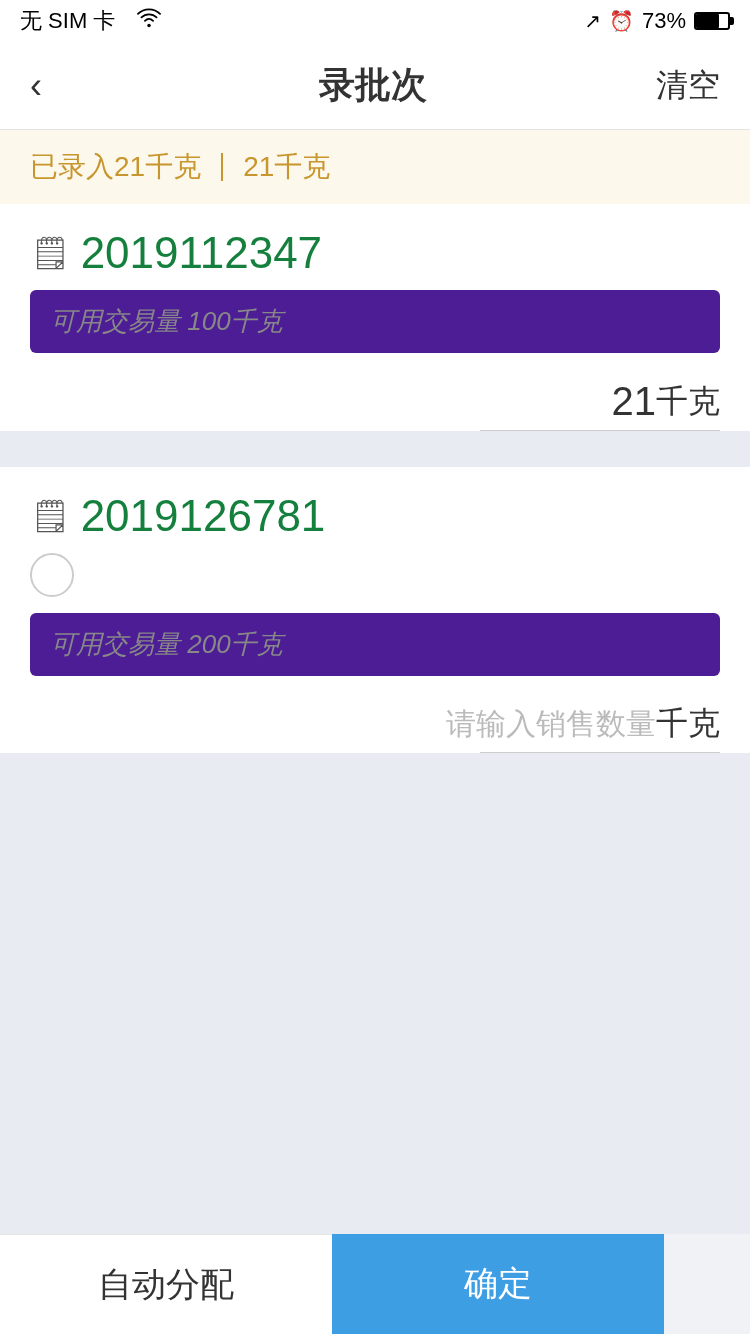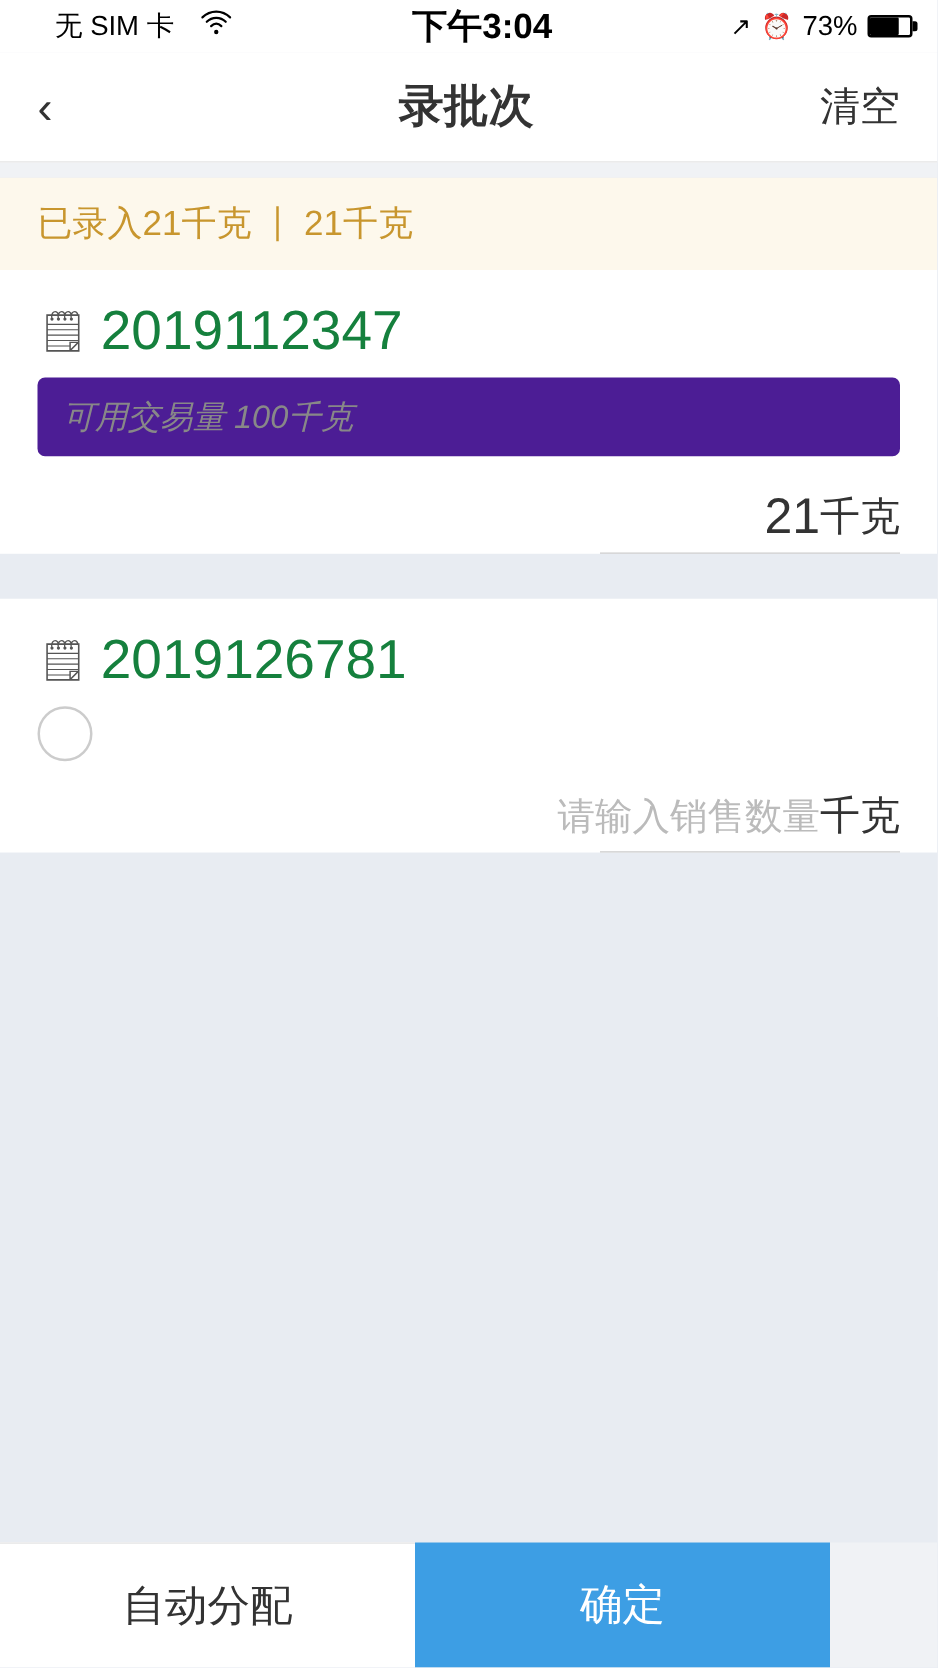--- a/index.html
+++ b/index.html
@@ -23,21 +23,20 @@
       justify-content: space-between;
       padding: 0 20px;
       font-size: 24px;
     }
     .status-left {
       display: flex;
       align-items: center;
       gap: 20px;
       font-size: 22px;
       color: #000;
-      margin-left: 24px;
     }
     .status-center {
       font-size: 28px;
       font-weight: 600;
       color: #000;
     }
     .status-right {
       display: flex;
       align-items: center;
       gap: 8px;
@@ -227,21 +226,21 @@
       color: #fff;
       display: flex;
       align-items: center;
       justify-content: center;
       cursor: pointer;
       border: none;
     }
 
     .content-area {
       position: absolute;
-      top: 142px;
+      top: 130px;
       left: 0;
       width: 750px;
       bottom: 100px;
       overflow-y: auto;
       background: #e8ecf2;
     }
   </style>
 </head>
 <body>
 
@@ -250,21 +249,20 @@
     <span>无 SIM 卡</span>
     <span>
       <svg viewBox="0 0 24 16" fill="none" xmlns="http://www.w3.org/2000/svg" width="28" height="20">
         <path d="M12 13a1.5 1.5 0 1 1 0 3 1.5 1.5 0 0 1 0-3z" fill="#000"></path>
         <path d="M8.5 10.5C9.6 9.4 10.7 8.8 12 8.8s2.4.6 3.5 1.7" stroke="#000" stroke-width="1.5" fill="none" stroke-linecap="round"></path>
         <path d="M5.5 7.5C7.2 5.8 9.5 4.8 12 4.8s4.8 1 6.5 2.7" stroke="#000" stroke-width="1.5" fill="none" stroke-linecap="round"></path>
         <path d="M2.5 4.5C5 2 8.4 0.5 12 0.5s7 1.5 9.5 4" stroke="#000" stroke-width="1.5" fill="none" stroke-linecap="round"></path>
       </svg>
     </span>
   </div>
-  <div class="status-center">下午3:04</div>
   <div class="status-right">
     <span style="font-size:20px;">↗</span>
     <span style="font-size:20px;">⏰</span>
     <span>73%</span>
     <span style="display:inline-block;width:36px;height:18px;border:2px solid #000;border-radius:3px;position:relative;">
       <span style="display:block;width:73%;height:100%;background:#000;border-radius:1px;"></span>
       <span style="position:absolute;right:-6px;top:3px;width:4px;height:8px;background:#000;border-radius:0 2px 2px 0;"></span>
     </span>
   </div>
 </div>
@@ -301,20 +299,23 @@
   <div class="separator"></div>
 
   <div class="batch-card2">
     <div class="batch-header">
       <span class="batch-icon">🗒</span>
       <span class="batch-number">2019126781</span>
     </div>
     <div class="batch-date-row">
       <div class="radio-circle"></div>
     </div>
+    <div class="available-row">
+      <span class="available-text">可用交易量 200千克</span>
+    </div>
     <div class="quantity-row">
       <span class="quantity-placeholder">请输入销售数量</span>
       <span class="quantity-unit">千克</span>
     </div>
     <div class="quantity-underline"></div>
   </div>
 
   <div style="height: 500px; background: #e8ecf2;"></div>
 
 </div>

